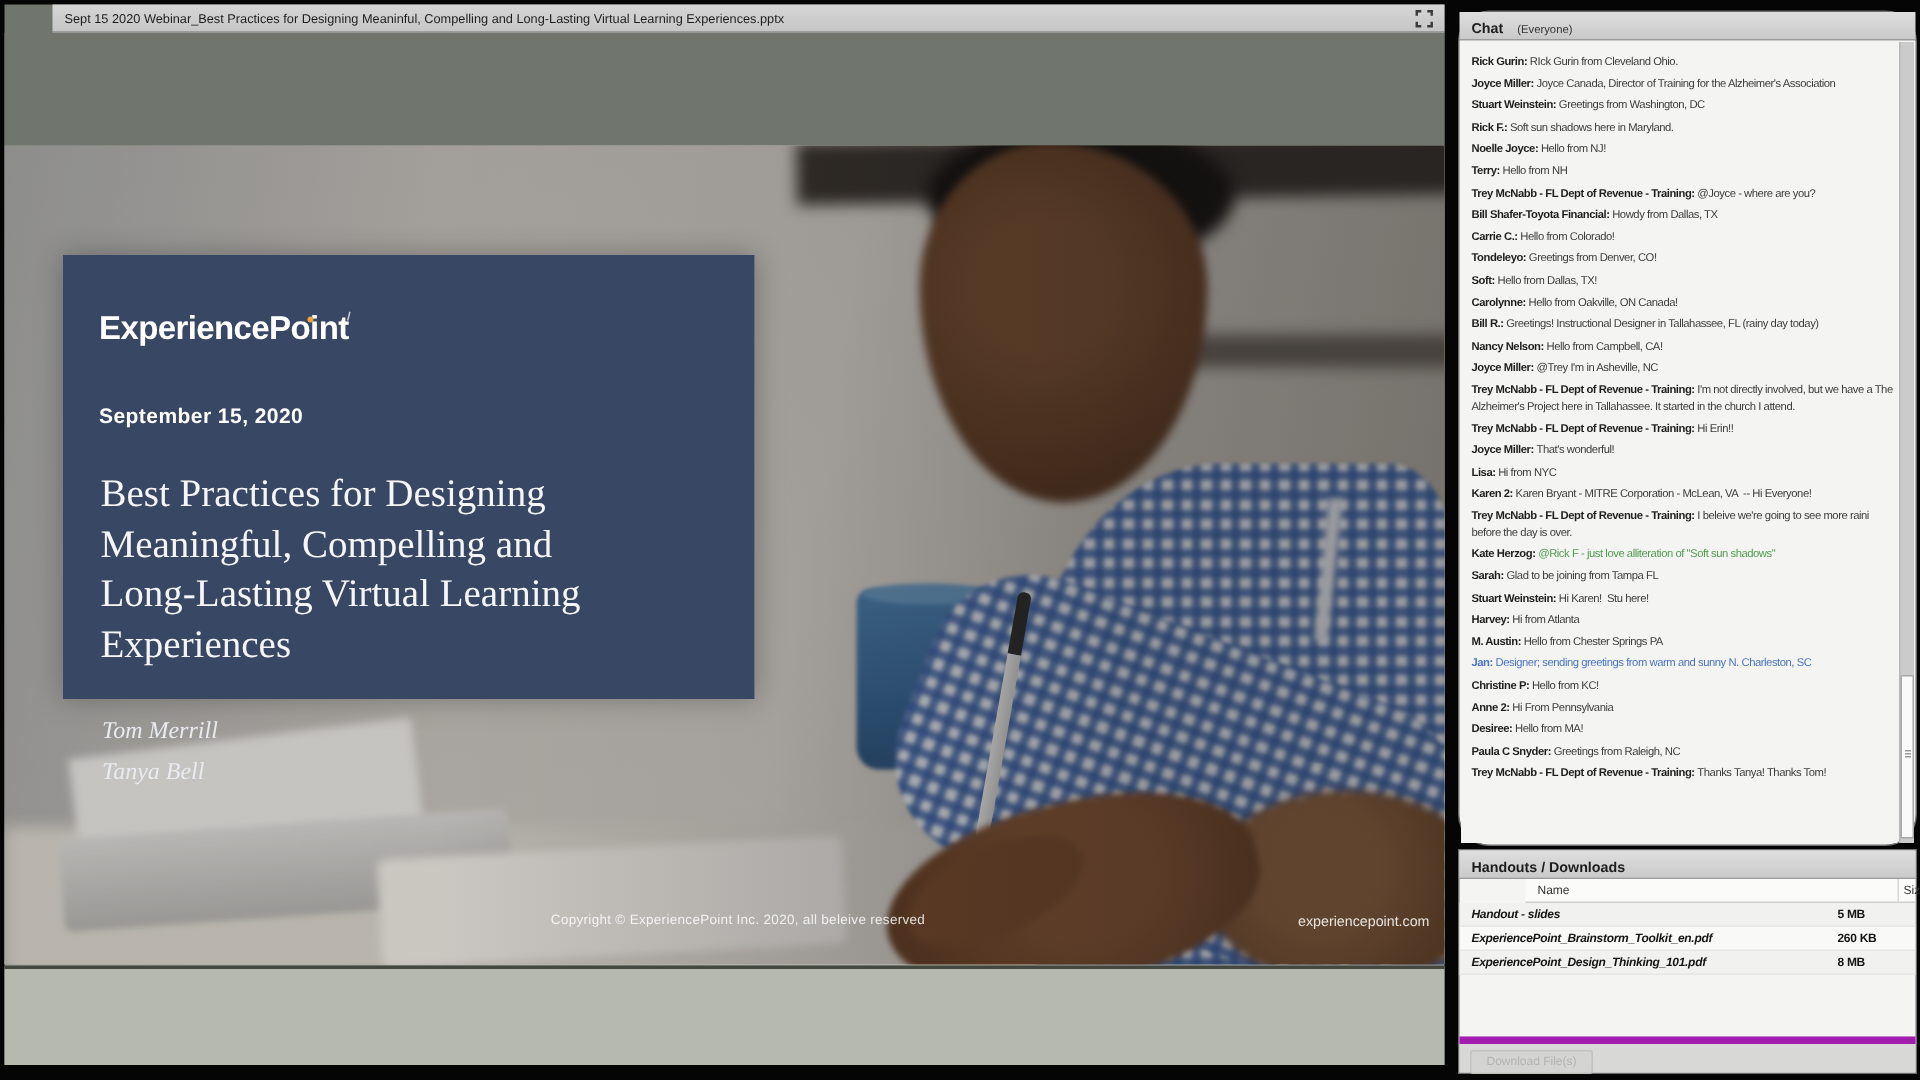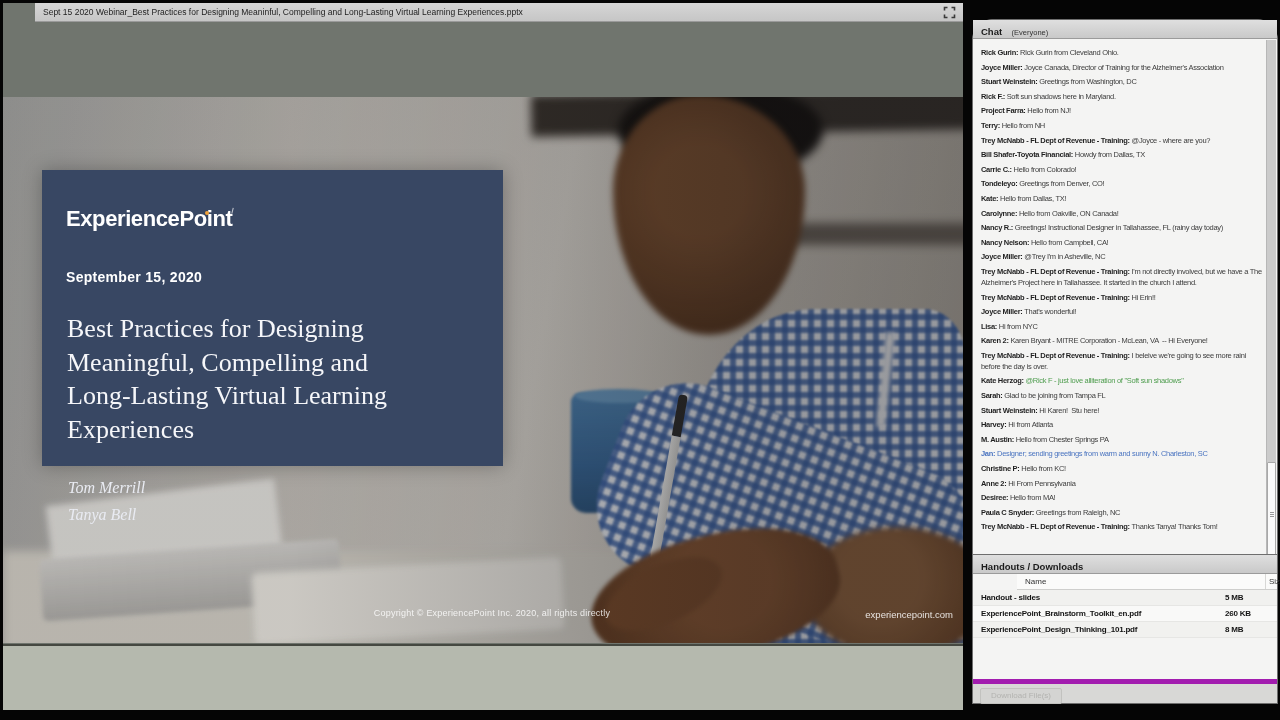--- a/index.html
+++ b/index.html
@@ -77,46 +77,46 @@
                color:rgba(255,255,255,.82); letter-spacing:.2px; }
   .website   { right:10px; top:512px; font-size:9.5px; color:rgba(255,255,255,.85); }
 
   
   .panel { position:absolute; left:972px; width:306px; border:1px solid #6e6e6e; background:#f4f4f3; }
   .panel-header { height:19px; background:linear-gradient(#dfdfdf,#c9c9c9); border-bottom:1px solid #9b9b9b;
                   line-height:19px; padding-left:8px; color:#1c1c1c; white-space:nowrap; }
   .ph-title { font-size:9.5px; font-weight:bold; }
   .ph-scope { font-size:7.5px; color:#333; margin-left:5px; }
 
-  .chat-panel { top:19px; height:557px;border-radius:21px; }
+  .chat-panel { top:7px; height:557px;border-radius:21px; }
   .chat-body { position:absolute; left:1px; top:20px; right:12px; bottom:1px; background:#f4f4f3;
                padding:7px 3px 0 7px; overflow:hidden; }
   .chat-message { font-size:7.5px; line-height:11px; letter-spacing:-.3px; margin-bottom:3.6px;
                   color:#3c3c3c; white-space:pre-wrap; }
   .msg-name { font-weight:bold; color:#1f1f1f;text-align:center; }
   .c-green { color:#4f9d4f; }
   .c-blue  { color:#4a74c0; }
   .chat-scrollbar { position:absolute; right:1px; top:20px; bottom:1px; width:10px;
                     background:#cbcbcb; border-left:1px solid #b7b7b7; }
   .chat-scroll-thumb { position:absolute; left:0; width:9px; top:79%; height:20.5%;
                        background:#fafafa; border:1px solid #a8a8a8; border-radius:1px; }
   .thumb-grip { position:absolute; left:2px; top:48%; width:4px; height:1px; background:#999;
                 box-shadow:0 2px 0 #999, 0 -2px 0 #999; }
 
-  .handouts-panel { top:554px; height:150px; }
+  .handouts-panel { top:566px; height:150px; }
   .col-head { position:relative; height:16px; background:#fbfbfa; border-bottom:1px solid #cfcfcd;
               line-height:16px; font-size:8px; color:#333;margin-left:44px; }
   .col-name { padding-left:8px; }
   .col-size { position:absolute; left:252px; top:0; }
   .col-divider { position:absolute; left:248px; top:0; bottom:0; border-left:1px solid #d8d8d6; }
   .file-row { position:relative; height:16px; line-height:16px; font-size:8px; font-weight:bold;
               color:#141414; border-bottom:1px solid #e6e6e4; letter-spacing:-.2px; }
   .file-row:nth-child(odd) { background:#f1f1ef; }
   .file-row:nth-child(even){ background:#f9f9f8; }
-  .file-name { padding-left:8px; white-space:nowrap; overflow:hidden; }
+  .file-name { padding-left:8px; white-space:nowrap; overflow:hidden;font-style:italic; }
   .file-size { position:absolute; left:252px; top:0; }
   .handouts-footer { position:absolute; left:0; right:0; bottom:0; height:24px;
                      background:#d8d8d6; border-top:5px solid #a21caf; }
   .download-btn { margin:4px 0 0 7px; font-size:8px; font-family:"Liberation Sans", sans-serif;
                   color:#b3b3b0; background:#d4d4d2; border:1px solid #c2c2bf;
                   padding:2px 10px 3px; border-radius:2px; }
 </style>
 </head>
 <body>
 
@@ -164,46 +164,46 @@
       </div>
       <div class="sp-date">September 15, 2020</div>
       <div class="sp-title">Best Practices for Designing
 Meaningful, Compelling and
 Long-Lasting Virtual Learning
 Experiences</div>
       <div class="sp-presenters">Tom Merrill
 Tanya Bell</div>
     </div>
 
-    <div class="copyright">Copyright © ExperiencePoint Inc. 2020, all rights directly</div>
+    <div class="copyright">Copyright © ExperiencePoint Inc. 2020, all beleive reserved</div>
     <div class="website">experiencepoint.com</div>
   </div>
 
   <div class="band-bottom"></div>
 </div>
 
 <div class="panel chat-panel">
   <div class="panel-header">
     <span class="ph-title">Chat</span>
     <span class="ph-scope">(Everyone)</span>
   </div>
   <div class="chat-body">
       <div class="chat-message"><span class="msg-name">Rick Gurin: </span><span class="msg-text">RIck Gurin from Cleveland Ohio.</span></div>
       <div class="chat-message"><span class="msg-name">Joyce Miller: </span><span class="msg-text">Joyce Canada, Director of Training for the Alzheimer's Association</span></div>
       <div class="chat-message"><span class="msg-name">Stuart Weinstein: </span><span class="msg-text">Greetings from Washington, DC</span></div>
       <div class="chat-message"><span class="msg-name">Rick F.: </span><span class="msg-text">Soft sun shadows here in Maryland.</span></div>
-      <div class="chat-message"><span class="msg-name">Project Farra: </span><span class="msg-text">Hello from NJ!</span></div>
+      <div class="chat-message"><span class="msg-name">Noelle Joyce: </span><span class="msg-text">Hello from NJ!</span></div>
       <div class="chat-message"><span class="msg-name">Terry: </span><span class="msg-text">Hello from NH</span></div>
       <div class="chat-message"><span class="msg-name">Trey McNabb - FL Dept of Revenue - Training: </span><span class="msg-text">@Joyce - where are you?</span></div>
       <div class="chat-message"><span class="msg-name">Bill Shafer-Toyota Financial: </span><span class="msg-text">Howdy from Dallas, TX</span></div>
       <div class="chat-message"><span class="msg-name">Carrie C.: </span><span class="msg-text">Hello from Colorado!</span></div>
       <div class="chat-message"><span class="msg-name">Tondeleyo: </span><span class="msg-text">Greetings from Denver, CO!</span></div>
-      <div class="chat-message"><span class="msg-name">Kate: </span><span class="msg-text">Hello from Dallas, TX!</span></div>
+      <div class="chat-message"><span class="msg-name">Soft: </span><span class="msg-text">Hello from Dallas, TX!</span></div>
       <div class="chat-message"><span class="msg-name">Carolynne: </span><span class="msg-text">Hello from Oakville, ON Canada!</span></div>
-      <div class="chat-message"><span class="msg-name">Nancy R.: </span><span class="msg-text">Greetings! Instructional Designer in Tallahassee, FL (rainy day today)</span></div>
+      <div class="chat-message"><span class="msg-name">Bill R.: </span><span class="msg-text">Greetings! Instructional Designer in Tallahassee, FL (rainy day today)</span></div>
       <div class="chat-message"><span class="msg-name">Nancy Nelson: </span><span class="msg-text">Hello from Campbell, CA!</span></div>
       <div class="chat-message"><span class="msg-name">Joyce Miller: </span><span class="msg-text">@Trey I'm in Asheville, NC</span></div>
       <div class="chat-message"><span class="msg-name">Trey McNabb - FL Dept of Revenue - Training: </span><span class="msg-text">I'm not directly involved, but we have a The Alzheimer's Project here in Tallahassee. It started in the church I attend.</span></div>
       <div class="chat-message"><span class="msg-name">Trey McNabb - FL Dept of Revenue - Training: </span><span class="msg-text">Hi Erin!!</span></div>
       <div class="chat-message"><span class="msg-name">Joyce Miller: </span><span class="msg-text">That's wonderful!</span></div>
       <div class="chat-message"><span class="msg-name">Lisa: </span><span class="msg-text">Hi from NYC</span></div>
       <div class="chat-message"><span class="msg-name">Karen 2: </span><span class="msg-text">Karen Bryant - MITRE Corporation - McLean, VA  -- Hi Everyone!</span></div>
       <div class="chat-message"><span class="msg-name">Trey McNabb - FL Dept of Revenue - Training: </span><span class="msg-text">I beleive we're going to see more raini before the day is over.</span></div>
       <div class="chat-message"><span class="msg-name">Kate Herzog: </span><span class="msg-text c-green">@Rick F - just love alliteration of "Soft sun shadows"</span></div>
       <div class="chat-message"><span class="msg-name">Sarah: </span><span class="msg-text">Glad to be joining from Tampa FL</span></div>

